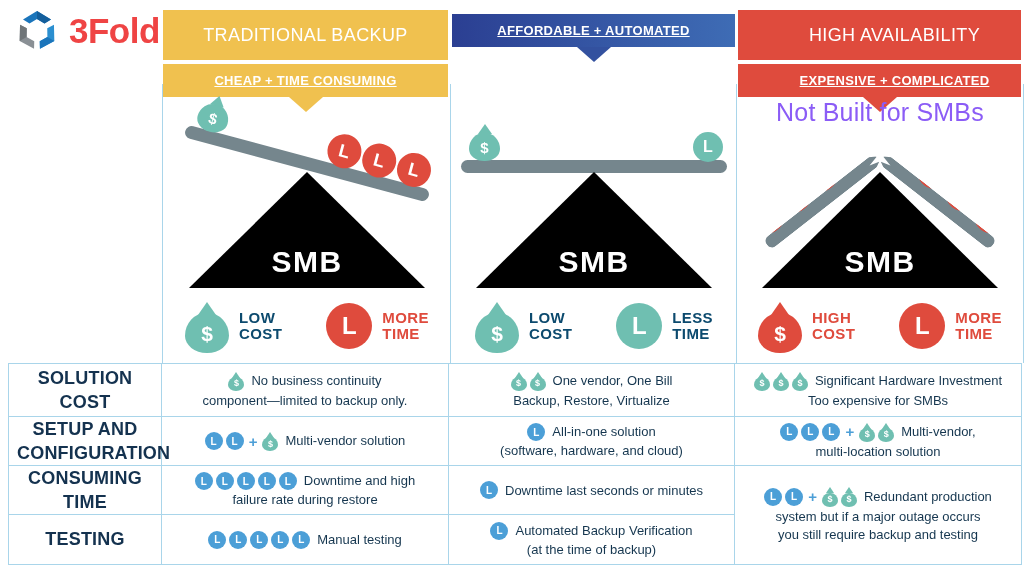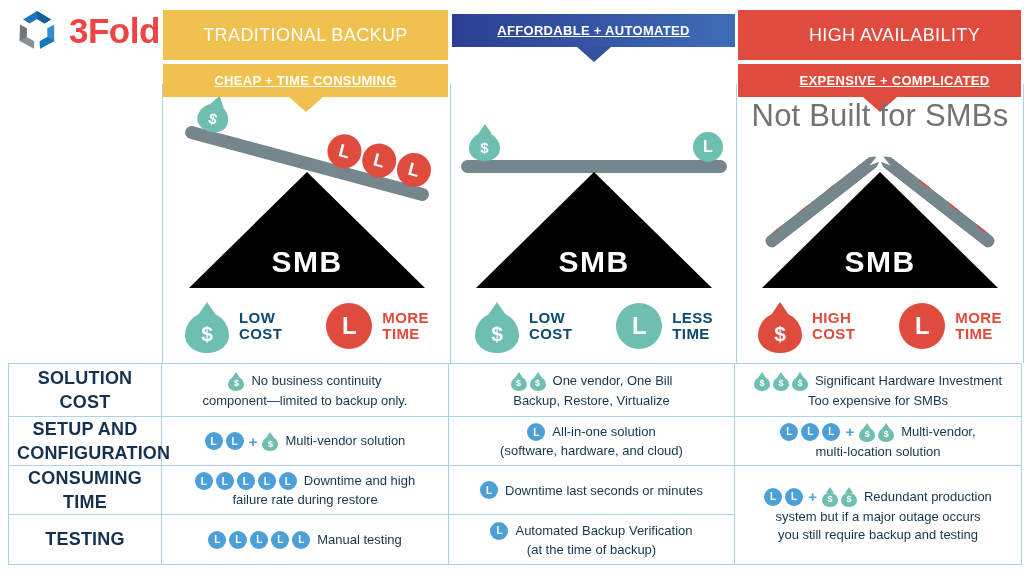--- a/index.html
+++ b/index.html
@@ -41,21 +41,21 @@
   #plank2{top:76px;left:50%;width:266px;margin-left:-133px;}
   #plank3L{top:111px;left:15px;width:141px;transform:rotate(-38deg);
            clip-path:polygon(0 0,95% 0,100% 35%,92% 55%,99% 78%,95% 100%,0 100%);}
   #plank3R{top:111px;left:130px;width:141px;transform:rotate(38deg);
            clip-path:polygon(5% 0,100% 0,100% 100%,5% 100%,1% 78%,8% 55%,0 35%);}
   .on-plank-left{position:absolute;bottom:12px;left:8px;display:flex;gap:3px;align-items:flex-end;}
   .on-plank-right{position:absolute;bottom:11px;right:4px;display:flex;gap:2px;align-items:flex-end;}
   #plank3L .on-plank-left{left:2px;} #plank3R .on-plank-right{right:2px;}
 
   #note3{position:absolute;top:14px;left:0;right:0;text-align:center;
-         font-size:31px;color:#737373;letter-spacing:.2px;}
+         font-size:25px;color:#8b5cf6;letter-spacing:.2px;}
 
   .legend{position:absolute;left:0;right:0;bottom:10px;display:flex;justify-content:center;
           gap:44px;align-items:center;}
   .legend-item{display:flex;align-items:center;gap:10px;}
   .legend-label{font-weight:bold;font-size:15px;line-height:1.1;white-space:pre-line;letter-spacing:.4px;}
   .t-teal{color:#0c4a6e;} .t-red{color:#DF4B3D;}
 
   
   .ic-teal{--ic:#6FBFB1;} .ic-red{--ic:#DF4B3D;} .ic-blue{--ic:#4C9FD7;}
   .icon-clock{display:inline-flex;align-items:center;justify-content:center;border-radius:50%;

